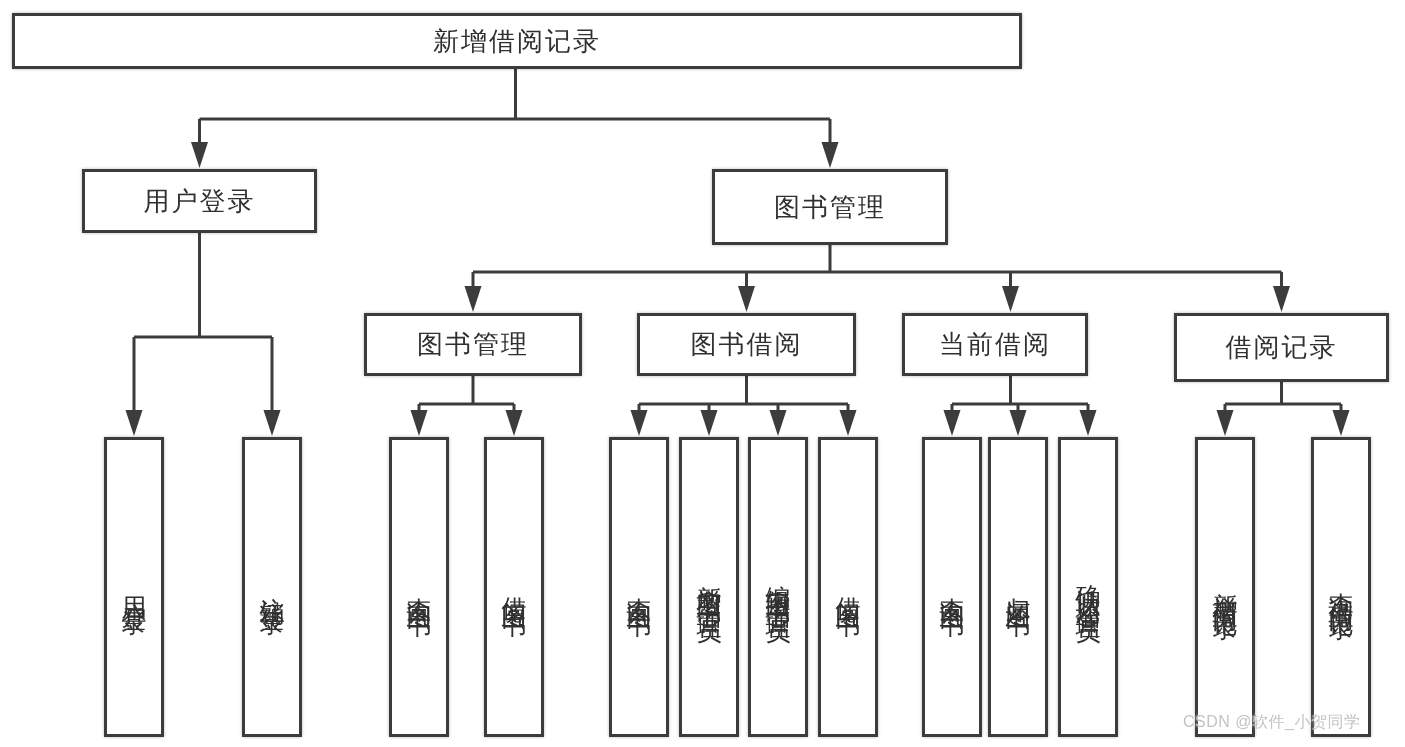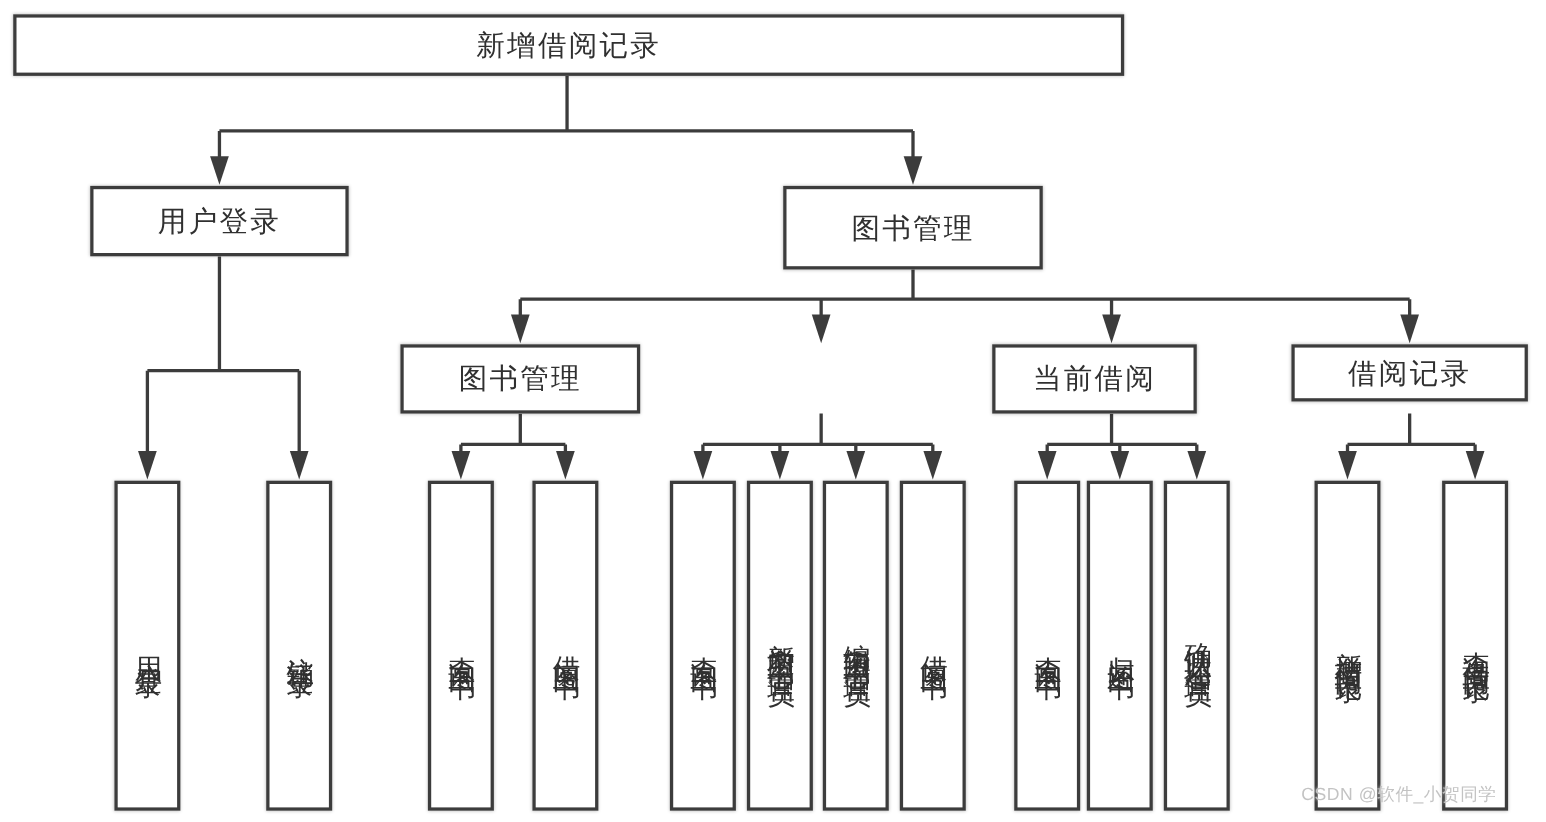--- a/index.html
+++ b/index.html
@@ -89,24 +89,27 @@
   <div class="hbox" style="left:82px;top:169px;width:235px;height:64px">
     <span>用户登录</span>
   </div>
   <div class="hbox" style="left:712px;top:169px;width:236px;height:76px">
     <span>图书管理</span>
   </div>
 
   <div class="hbox" style="left:364px;top:313px;width:218px;height:63px">
     <span>图书管理</span>
   </div>
+  <div class="hbox" style="left:637px;top:313px;width:219px;height:63px">
+    <span>图书借阅</span>
+  </div>
   <div class="hbox" style="left:902px;top:313px;width:186px;height:63px">
     <span>当前借阅</span>
   </div>
-  <div class="hbox" style="left:1174px;top:313px;width:215px;height:52px">
+  <div class="hbox" style="left:1174px;top:313px;width:215px;height:69px">
     <span>借阅记录</span>
   </div>
 
   <div class="vbox" style="left:104px;top:437px">
     <span class="vtext">用户登录</span>
   </div>
   <div class="vbox" style="left:242px;top:437px">
     <span class="vtext">注销登录</span>
   </div>
   <div class="vbox" style="left:389px;top:437px">

